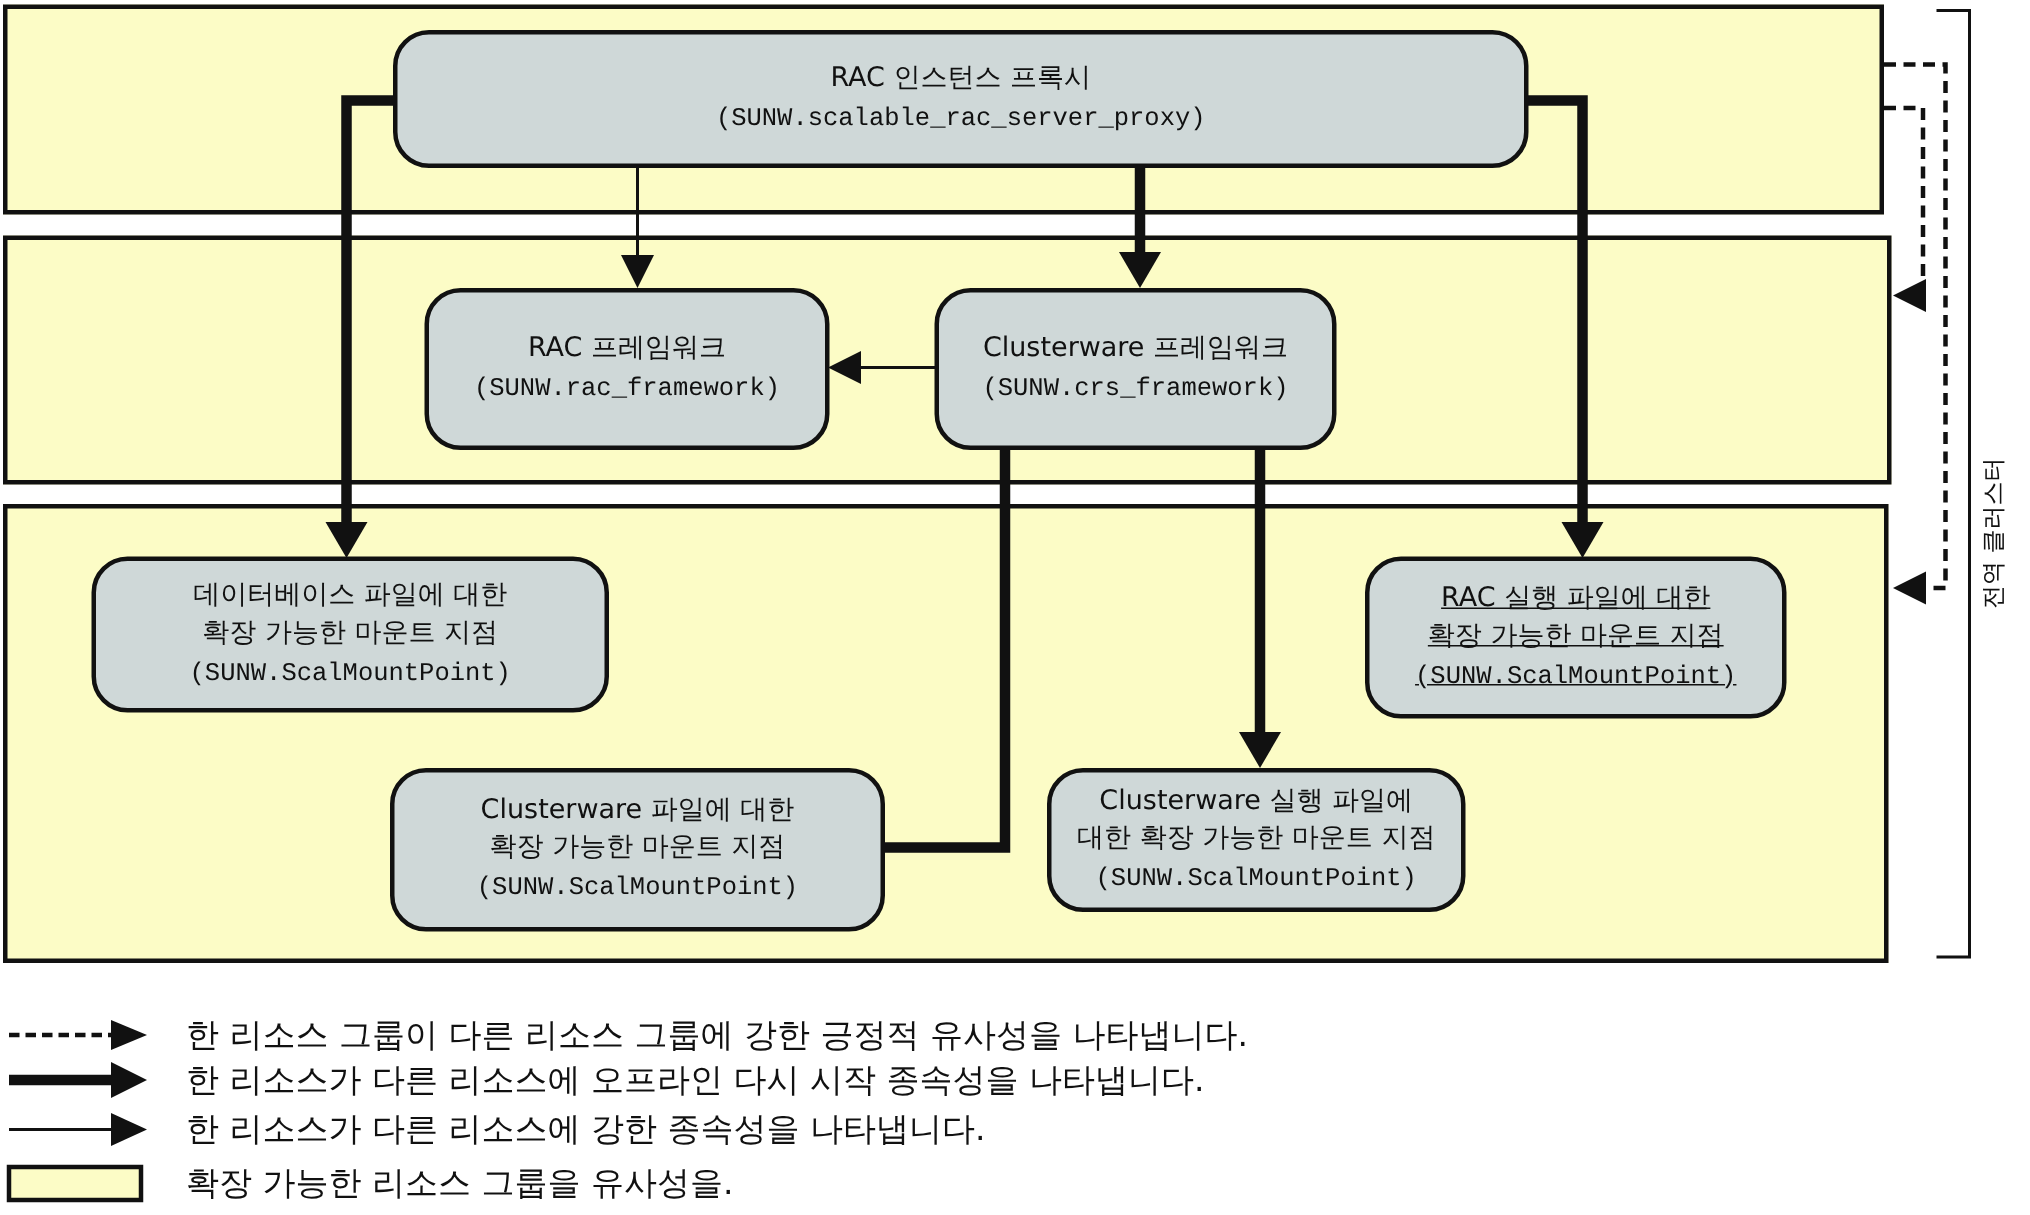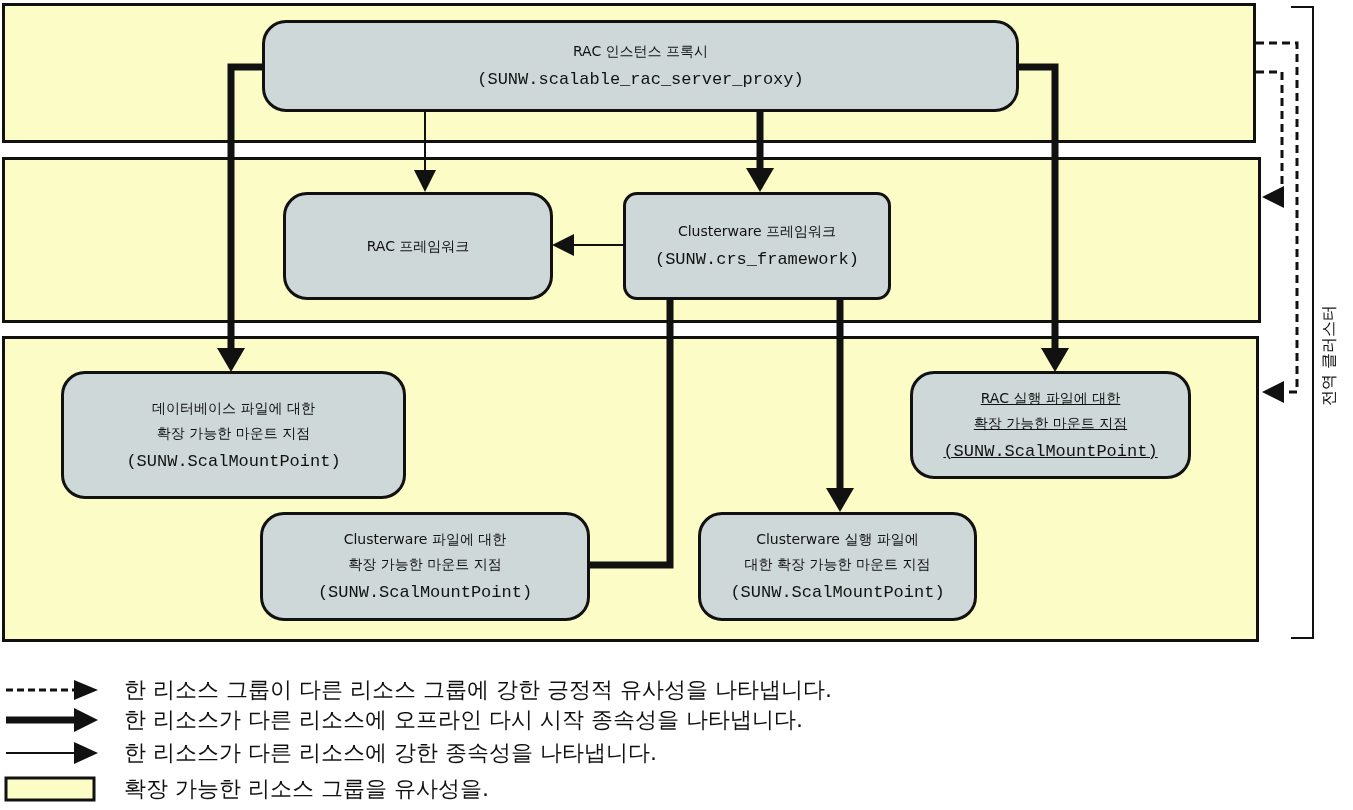--- a/index.html
+++ b/index.html
@@ -2,21 +2,21 @@
 <html><head>
 <meta charset="utf-8">
 <style>
   html, body { margin: 0; padding: 0; background: #ffffff; }
   body { width: 1353px; height: 810px; position: relative; overflow: hidden;
          font-family: "DejaVu Sans", "Liberation Sans", sans-serif; color: #111; }
   .group { position: absolute; background: #fcfcc6; border: 3px solid #111; box-sizing: border-box; }
   .node { position: absolute; background: #cfd8d8; border: 3px solid #111; border-radius: 24px;
           box-sizing: border-box; display: flex; flex-direction: column; align-items: center;
           justify-content: center; text-align: center; z-index: 3; }
-  .node .title { font-family: "DejaVu Sans", "Liberation Sans", sans-serif; font-size: 14px; line-height: 25px; }
+  .node .title { font-family: "DejaVu Sans", "Liberation Sans", sans-serif; font-size: 18px; line-height: 25px; }
   .node .code { font-family: "Liberation Mono", "DejaVu Sans Mono", monospace; font-size: 17px; line-height: 26px; margin-top: 3px; }
   svg.wires { position: absolute; left: 0; top: 0; z-index: 2; pointer-events: none; }
   .vlabel { position: absolute; left: 1318px; top: 255px; width: 24px; height: 200px;
             display: flex; align-items: center; justify-content: center; }
   .vlabel span { display: inline-block; transform: rotate(-90deg); white-space: nowrap; font-size: 16px; }
   .legend-row { position: absolute; left: 0; height: 24px; display: flex; align-items: center; }
   .legend-row .txt { position: absolute; left: 124px; font-size: 22px; white-space: nowrap; }
 </style>
 </head>
 <body>
@@ -67,46 +67,47 @@
   <rect x="6" y="778" width="88" height="22" fill="#fcfcc6" stroke="#111" stroke-width="3"></rect>
 </svg>
 
 <div class="node" style="left:262px;top:20px;width:757px;height:92px;">
   <div class="title">RAC 인스턴스 프록시</div>
   <div class="code">(SUNW.scalable_rac_server_proxy)</div>
 </div>
 
 <div class="node" style="left:283px;top:192px;width:270px;height:108px;">
   <div class="title">RAC 프레임워크</div>
+  <div class="code">(SUNW.rac_framework)</div>
 </div>
 
-<div class="node" style="left:623px;top:192px;width:268px;height:108px;border-radius:14px;">
+<div class="node" style="left:623px;top:192px;width:268px;height:108px;">
   <div class="title">Clusterware 프레임워크</div>
   <div class="code">(SUNW.crs_framework)</div>
 </div>
 
-<div class="node" style="left:61px;top:371px;width:345px;height:128px;">
+<div class="node" style="left:61px;top:371px;width:345px;height:104px;">
   <div class="title">데이터베이스 파일에 대한</div>
   <div class="title">확장 가능한 마운트 지점</div>
   <div class="code">(SUNW.ScalMountPoint)</div>
 </div>
 
 <div class="node" style="left:910px;top:371px;width:281px;height:108px;text-decoration:underline;">
   <div class="title">RAC 실행 파일에 대한</div>
   <div class="title">확장 가능한 마운트 지점</div>
   <div class="code">(SUNW.ScalMountPoint)</div>
 </div>
 
 <div class="node" style="left:260px;top:512px;width:330px;height:109px;">
   <div class="title">Clusterware 파일에 대한</div>
   <div class="title">확장 가능한 마운트 지점</div>
   <div class="code">(SUNW.ScalMountPoint)</div>
 </div>
 
-<div class="node" style="left:698px;top:512px;width:279px;height:109px;">
+<div class="node" style="left:698px;top:512px;width:279px;height:96px;">
   <div class="title">Clusterware 실행 파일에</div>
   <div class="title">대한 확장 가능한 마운트 지점</div>
   <div class="code">(SUNW.ScalMountPoint)</div>
 </div>
 
 <div class="vlabel">
   <span>전역 클러스터</span>
 </div>
 
 <div>

